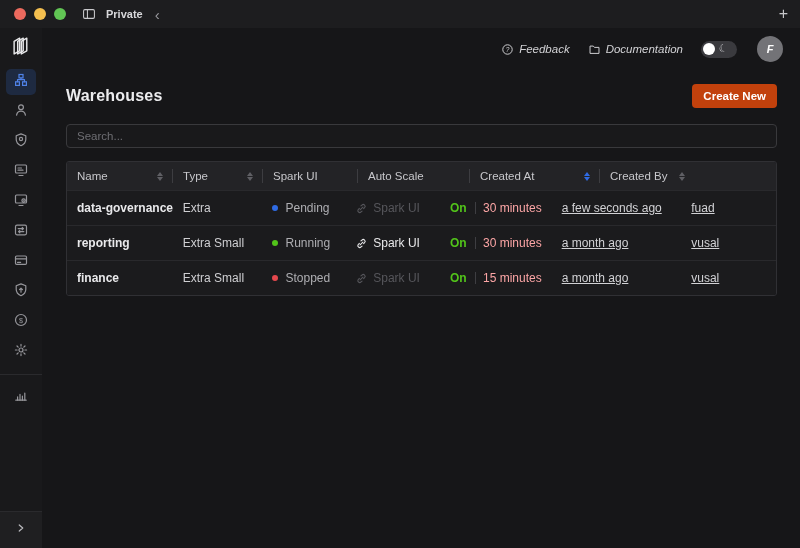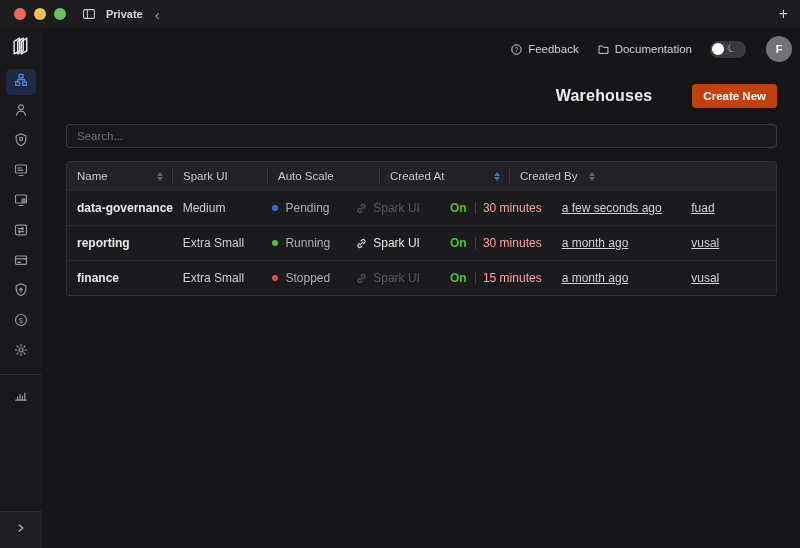--- a/index.html
+++ b/index.html
@@ -32,33 +32,33 @@
   .nav-item.active{background:#1e2a41;color:#4f82e8;}
   .side-divider{width:42px;border-top:1px solid #2a2a2d;margin:9px 0;}
   .side-spacer{flex:1;}
   .collapse-btn{width:42px;height:36px;border-top:1px solid #2a2a2d;background:#1f1f21;
                 display:flex;align-items:center;justify-content:center;color:#b9b9bd;}
 
   .main{flex:1;display:flex;flex-direction:column;min-width:0;background:#161618;}
 
   
   .app-header{height:42px;flex:0 0 42px;display:flex;align-items:center;justify-content:flex-end;
-              gap:18px;padding-right:8px;}
+              gap:18px;padding-right:17px;font-style:italic;}
   .hdr-item{display:flex;align-items:center;gap:5px;font-size:11.5px;color:#d2d2d5;cursor:pointer;}
   .hdr-item svg{display:block;}
   .theme-toggle{width:32px;height:17px;background:#3a3a3e;border-radius:9px;display:flex;
                 align-items:center;padding:0 2px;gap:3px;cursor:pointer;}
   .toggle-knob{width:12px;height:12px;border-radius:50%;background:#ffffff;}
   .toggle-moon{font-size:10px;color:#cfcfd2;line-height:1;transform:rotate(-25deg);}
   .avatar{width:26px;height:26px;border-radius:50%;background:#737377;color:#ffffff;font-size:11px;
           font-weight:700;display:flex;align-items:center;justify-content:center;margin-left:2px;}
 
   
   .content{padding:14px 23px 0 24px;}
-  .page-head{display:flex;align-items:center;justify-content:flex-end;gap:40px;}
+  .page-head{display:flex;align-items:center;justify-content:space-between;gap:40px;}
   .page-title{font-size:16px;font-weight:700;color:#ececee;margin:0;letter-spacing:.2px;}
   .create-btn{border:none;border-radius:4px;color:#ffffff;font-size:11.5px;font-weight:700;
               padding:6px 11px;font-family:"Liberation Sans",sans-serif;cursor:pointer;}
   .search{margin-top:16px;width:100%;height:24px;box-sizing:border-box;background:#19191b;
           border:1px solid #39393c;border-radius:4px;color:#e0e0e2;font-size:11.5px;padding:0 10px;
           font-family:"Liberation Sans",sans-serif;outline:none;}
   .search::placeholder{color:#6e6e73;}
 
   
   .table{margin-top:13px;border:1px solid #303034;border-radius:3px;overflow:hidden;background:#1b1b1d;}
@@ -67,21 +67,21 @@
       box-sizing:border-box;position:relative;font-size:11.5px;color:#c7c7cb;cursor:pointer;}
   .th:not(:last-child)::after{content:'';position:absolute;right:0;top:7px;width:1px;height:14px;
       background:#3d3d41;}
   .sorter{display:flex;flex-direction:column;align-items:center;gap:1px;color:#5f5f64;}
   .sorter.active{color:#2f6be4;}
   .caret{width:0;height:0;border-left:3.5px solid transparent;border-right:3.5px solid transparent;}
   .caret.up{border-bottom:4px solid currentColor;}
   .caret.down{border-top:4px solid currentColor;}
 
   .t-row{display:flex;height:34px;align-items:center;border-top:1px solid #29292c;font-size:12px;
-         color:#cfcfd2;background:#1b1b1d;}
+         color:#cfcfd2;background:#1b1b1d;justify-content:flex-end;}
   .td{padding:0 10px;box-sizing:border-box;display:flex;align-items:center;white-space:nowrap;
       overflow:hidden;}
   .td.name{font-weight:700;color:#e9e9eb;}
   .dot{width:6px;height:6px;border-radius:50%;margin-right:7px;flex:0 0 6px;}
   .status-text{color:#aeaeb2;}
   .spark{display:flex;align-items:center;gap:5px;color:#56565b;text-decoration:none;cursor:default;}
   .spark.on{color:#e8e8ea;cursor:pointer;}
   .spark svg{display:block;}
   .on-label{font-weight:700;}
   .vsep{display:inline-block;width:1px;height:12px;background:#3e3e42;margin:0 8px;}
@@ -277,20 +277,27 @@
 
         <div class="table">
           <div class="t-head">
             <div class="th col-name">
               <span>Name</span>
               <span class="sorter">
                   <span class="caret up"></span>
                   <span class="caret down"></span>
                 </span>
             </div>
+            <div class="th col-type">
+              <span>Type</span>
+              <span class="sorter">
+                  <span class="caret up"></span>
+                  <span class="caret down"></span>
+                </span>
+            </div>
             <div class="th col-spark">
               <span>Spark UI</span>
             </div>
             <div class="th col-auto">
               <span>Auto Scale</span>
             </div>
             <div class="th col-created-at">
               <span>Created At</span>
               <span class="sorter active">
                   <span class="caret up"></span>
@@ -301,21 +308,21 @@
               <span>Created By</span>
               <span class="sorter">
                   <span class="caret up"></span>
                   <span class="caret down"></span>
                 </span>
             </div>
           </div>
 
           <div class="t-row">
             <div class="td name col-name">data-governance</div>
-            <div class="td col-type">Medium</div>
+            <div class="td col-type">Extra</div>
             <div class="td col-status">
               <span class="dot" style="background: rgb(47, 107, 228);"></span>
               <span class="status-text">Pending</span>
             </div>
             <div class="td col-spark">
               <a class="spark">
                 <span>
                   <svg width="13" height="13" viewBox="0 0 16 16" fill="none" stroke="currentColor" stroke-width="1.3" stroke-linecap="round">
                     <path d="M6.2 9.8L9.8 6.2"></path>
                     <path d="M7.3 4.9l1.2-1.2a2.3 2.3 0 0 1 3.3 3.3l-1.2 1.2"></path>

